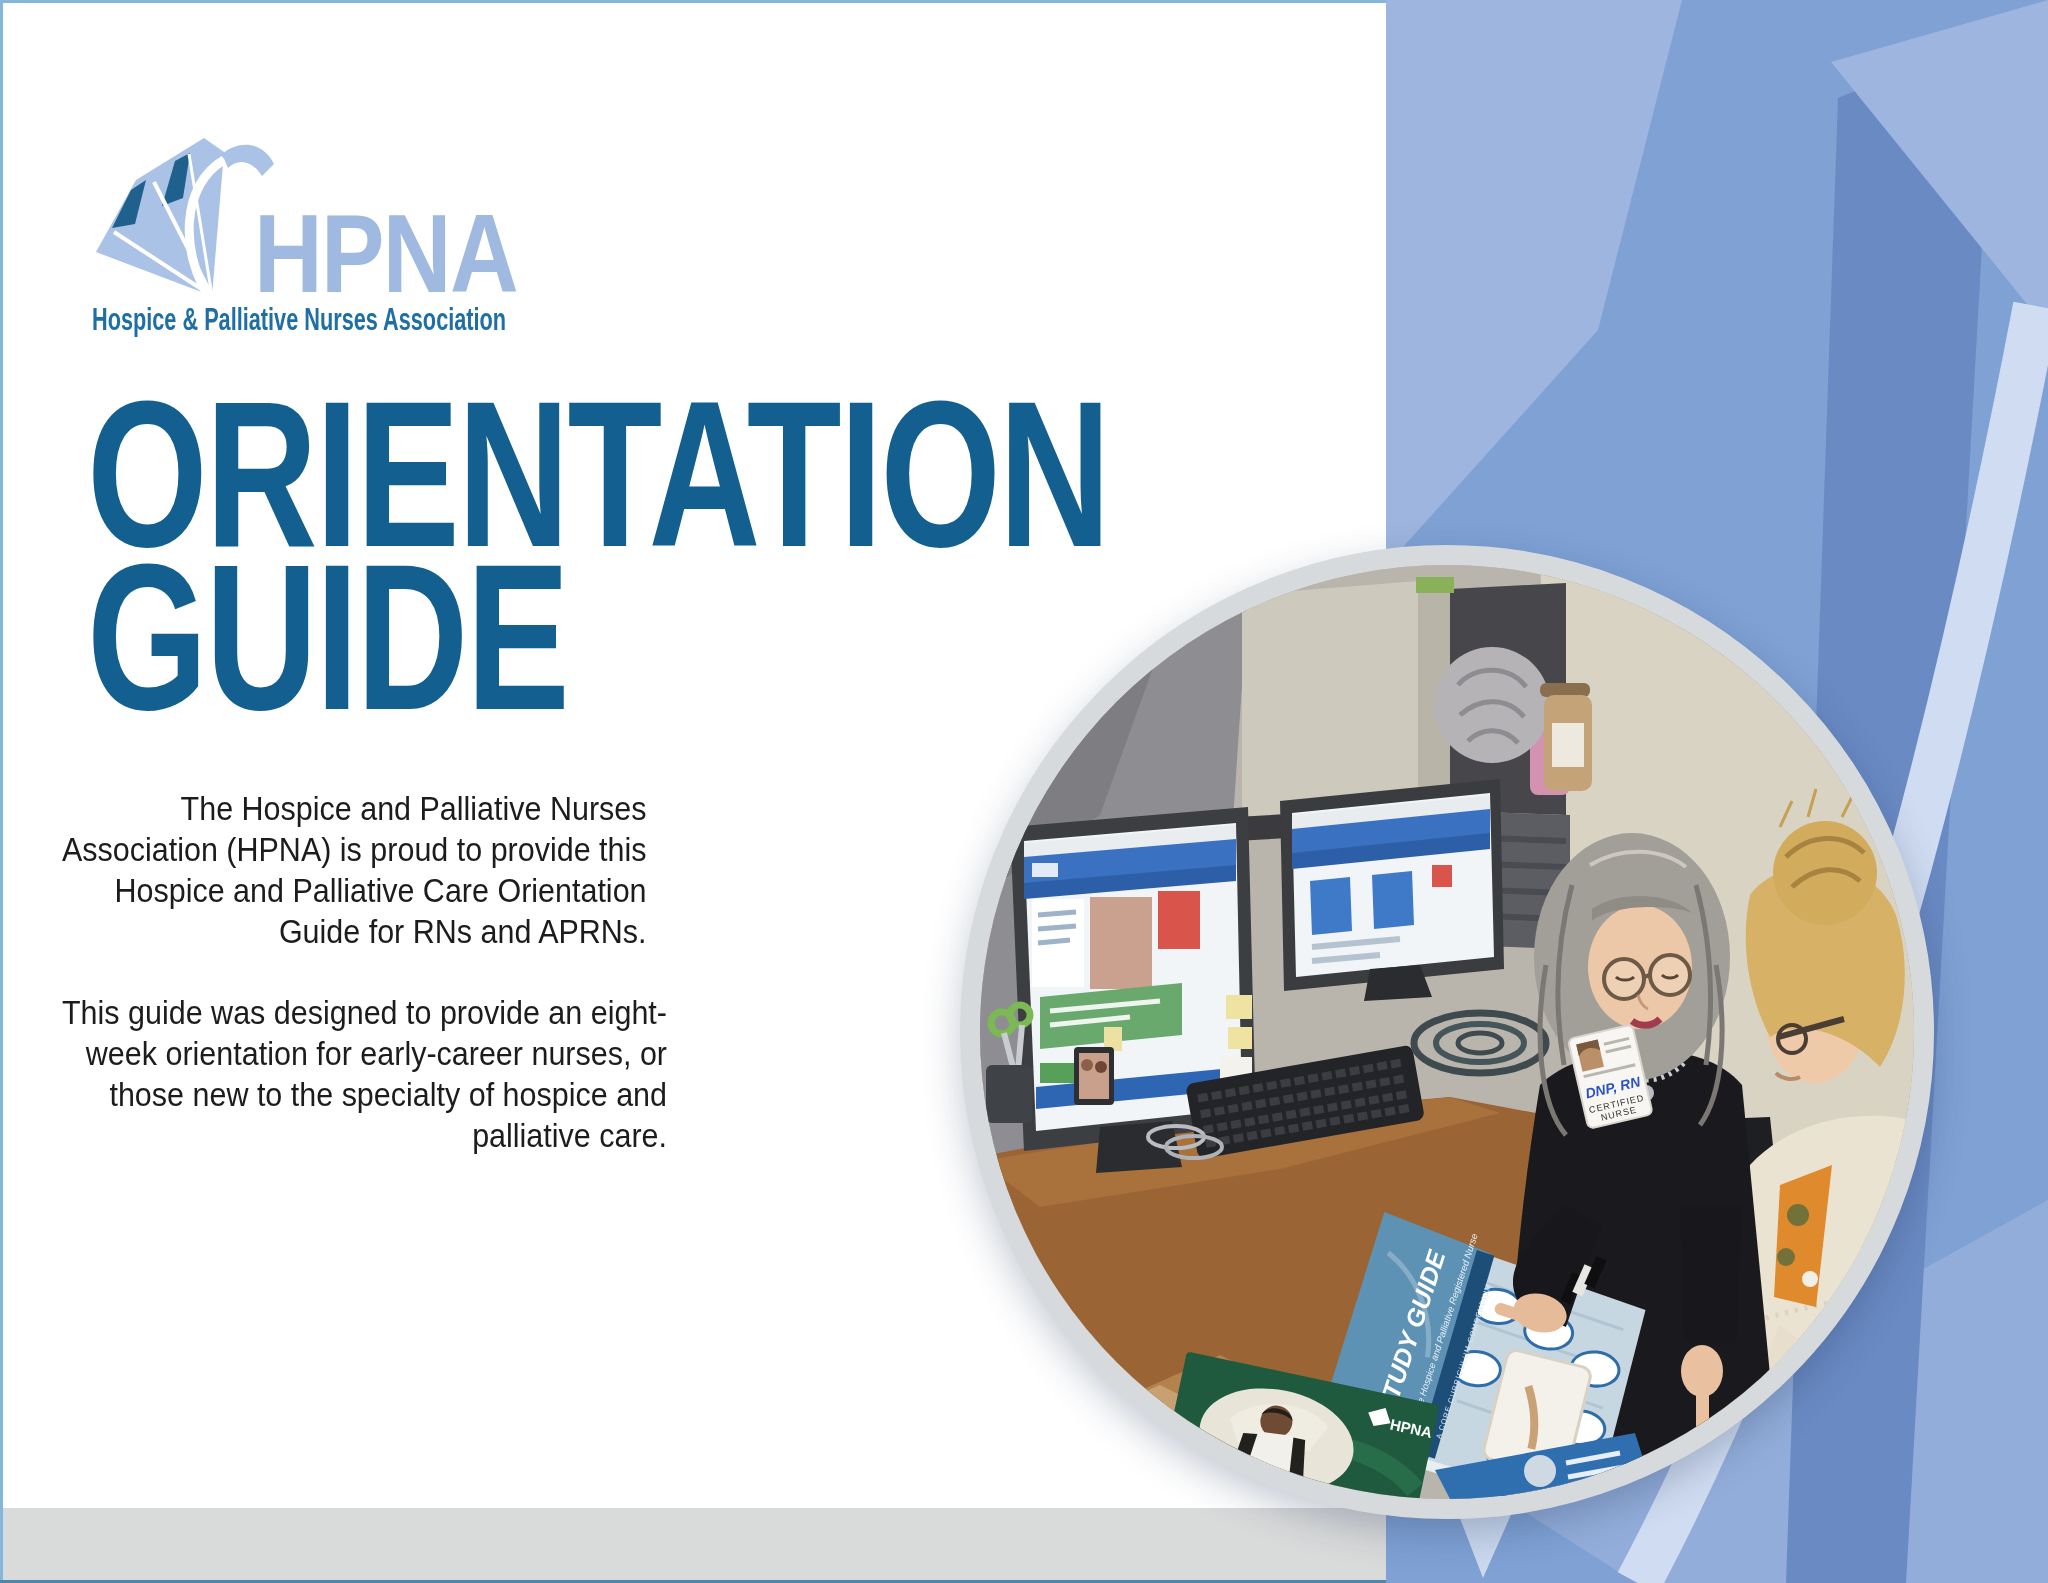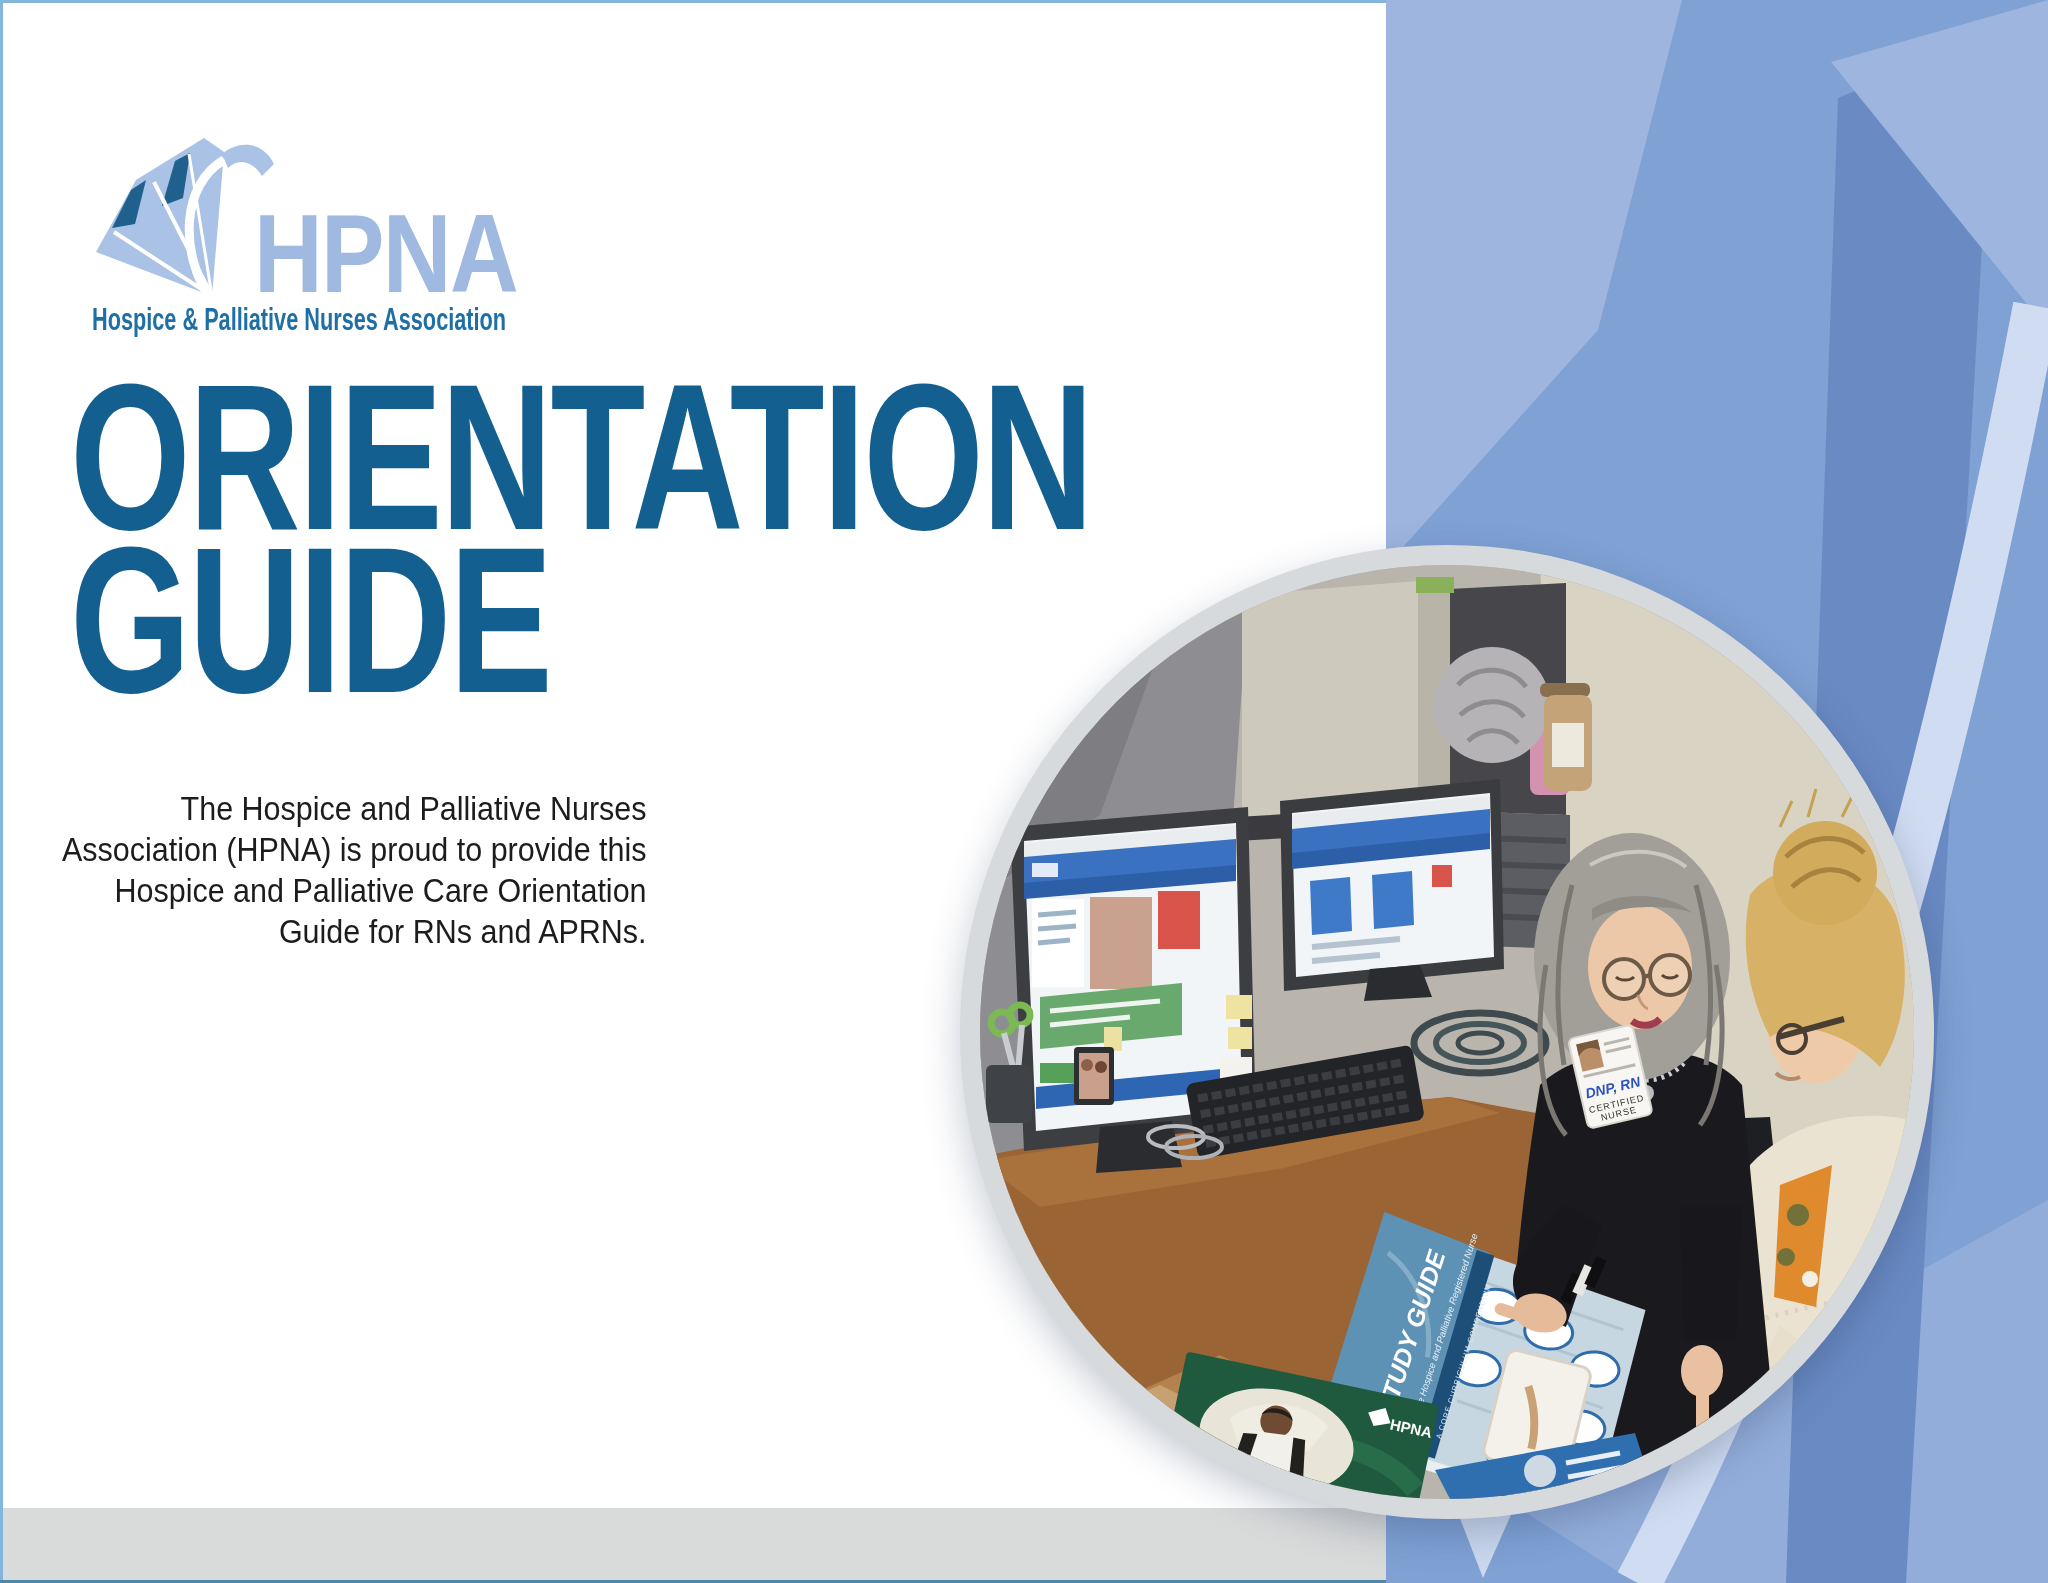--- a/index.html
+++ b/index.html
@@ -89,32 +89,38 @@
       <path d="M130,166 L32,102" stroke="#ffffff" stroke-width="4"></path>
       <path d="M130,166 L72,52" stroke="#ffffff" stroke-width="4"></path>
       <path d="M130,166 L107,24" stroke="#ffffff" stroke-width="3"></path>
       <path d="M130,172 C 96,122 100,54 142,30" stroke="#ffffff" stroke-width="9" fill="none"></path>
       <path d="M140,24 C 160,8 182,14 192,34 L180,46 C 170,30 156,28 146,38 Z" fill="#A9C2E5"></path>
     </svg>
     <div class="acronym">HPNA</div>
     <div class="tagline">Hospice &amp; Palliative Nurses Association</div>
   </div>
 
-  <h1 class="title" style="margin:0">
+  <h1 class="title" style="margin:17px">
     <div class="line">ORIENTATION</div>
     <div class="line">GUIDE</div>
   </h1>
 
   <div class="intro p1">
     <div class="tline">The Hospice and Palliative Nurses</div>
     <div class="tline">Association (HPNA) is proud to provide this</div>
     <div class="tline">Hospice and Palliative Care Orientation</div>
     <div class="tline">Guide for RNs and APRNs.</div>
   </div>
 
+  <div class="intro p2">
+    <div class="tline">This guide was designed to provide an eight-</div>
+    <div class="tline">week orientation for early-career nurses, or</div>
+    <div class="tline">those new to the specialty of hospice and</div>
+    <div class="tline">palliative care.</div>
+  </div>
 
   <div class="photo-circle">
     <svg width="934" height="934" viewBox="0 0 934 934">
 
       <rect width="934" height="934" fill="#b9b5ac"></rect>
       <path d="M560,0 L934,0 L934,934 L760,560 L580,380 Z" fill="#d9d3c4"></path>
       <path d="M0,0 L270,0 L250,300 L180,560 L0,600 Z" fill="#8e8e92"></path>
       <path d="M0,0 L210,0 L120,250 L0,330 Z" fill="#7d7d82"></path>
 
       <g>

